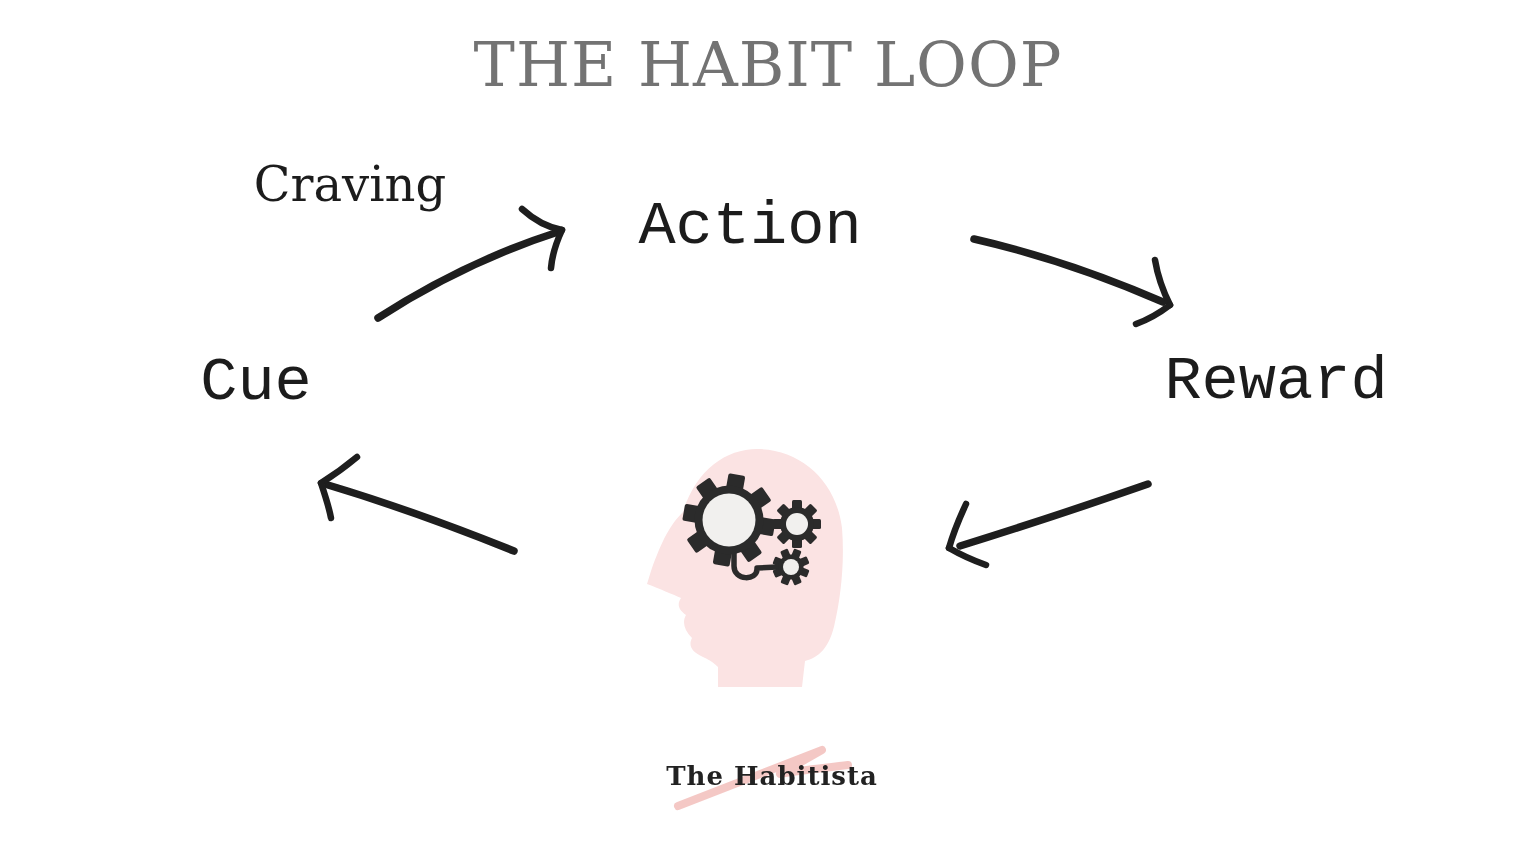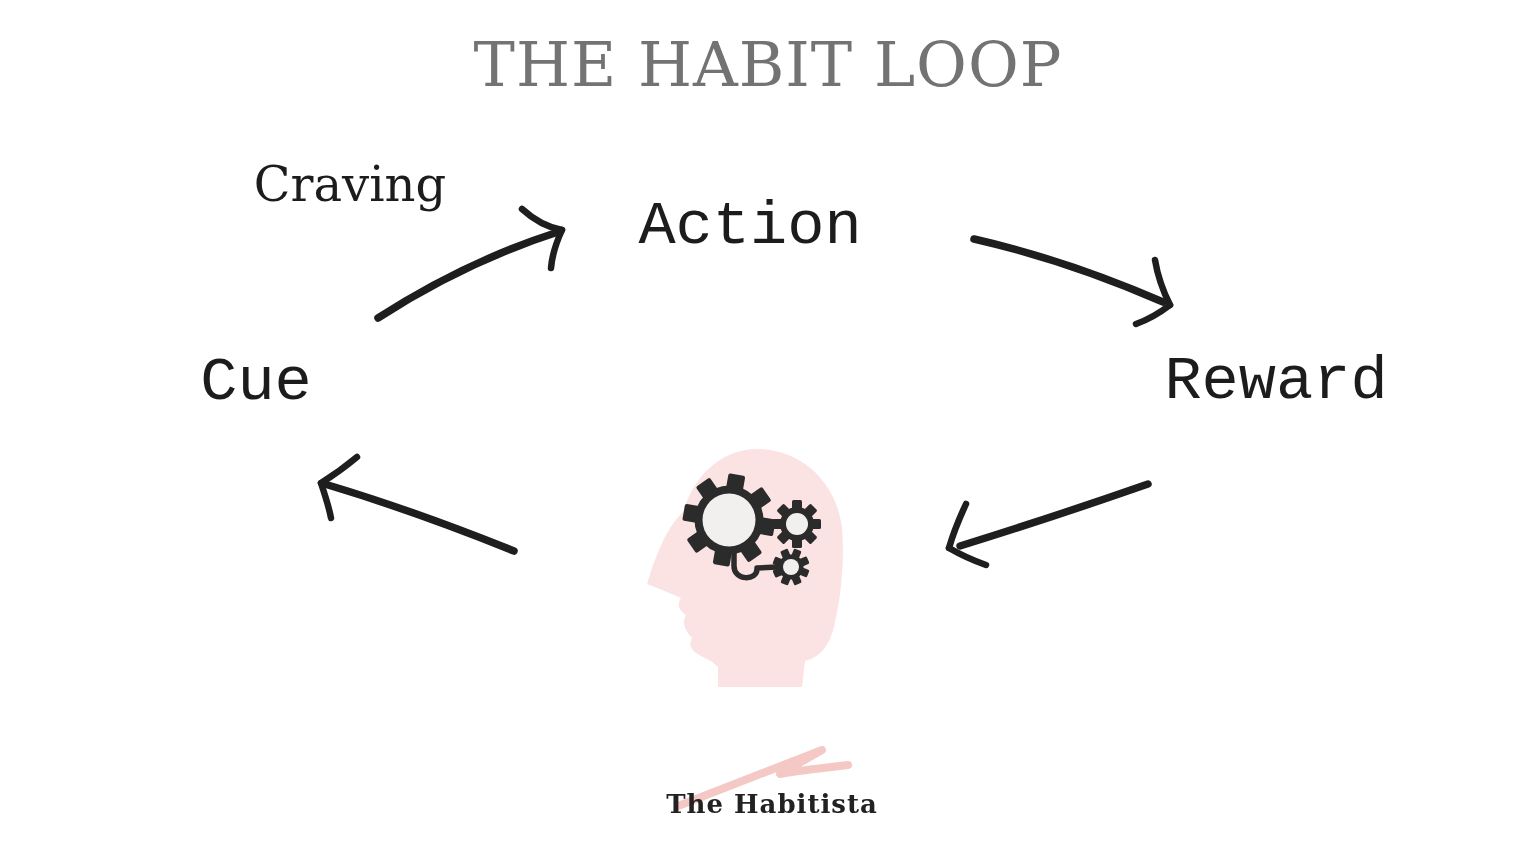--- a/index.html
+++ b/index.html
@@ -73,21 +73,21 @@
     fill: none;
     stroke: var(--swoosh-pink);
     stroke-width: 8;
     stroke-linecap: round;
     stroke-linejoin: round;
     opacity: 0.75;
   }
   .logo-text {
     position: absolute;
     left: 772px;
-    top: 804px;
+    top: 776px;
     transform: translate(-50%, -50%);
     font-size: 26px;
     font-weight: 700;
     letter-spacing: 1px;
     white-space: nowrap;
     color: #222222;
     text-align: center;
   }
 </style>
 </head>

